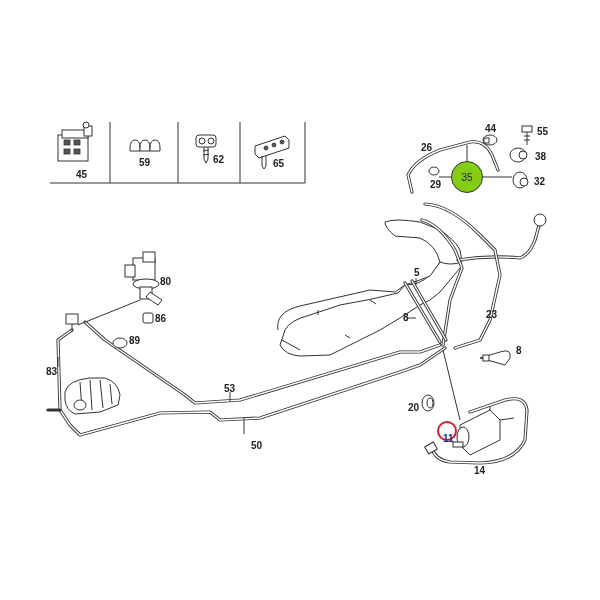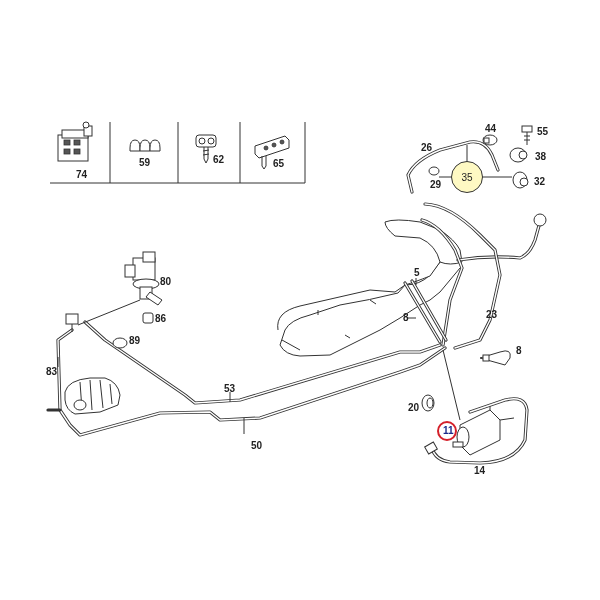--- a/index.html
+++ b/index.html
@@ -1,21 +1,21 @@
 <!DOCTYPE html>
 <html><head>
 <meta charset="utf-8">
 <style>
   html, body { margin: 0; padding: 0; background: #ffffff; }
   body { width: 600px; height: 600px; position: relative; overflow: hidden; font-family: "Liberation Sans", sans-serif; }
   #diagram { position: absolute; left: 0; top: 0; width: 600px; height: 600px; }
   .lbl { position: absolute; font-size: 10px; color: #222; line-height: 1; white-space: nowrap; font-weight: bold; }
-  .lbl.hl { color: #1a2a8a; }
+  .lbl.hl { color: #1a2a8a; margin-top: 8px; }
   .hl-ring { position: absolute; width: 20px; height: 20px; border: 2px solid #d4202a; border-radius: 50%; box-sizing: border-box; }
-  .circ35 { position: absolute; width: 32px; height: 32px; border: 1px solid #333; border-radius: 50%; box-sizing: border-box; display: flex; align-items: center; justify-content: center; font-size: 10px; color: #222; background: #fef9c3; }
+  .circ35 { position: absolute; width: 32px; height: 32px; border: 1px solid #333; border-radius: 50%; box-sizing: border-box; display: flex; align-items: center; justify-content: center; font-size: 10px; color: #222; background: #84cc16; }
   svg .ln { fill: none; stroke: #333; stroke-width: 1; }
   svg .tube { fill: none; stroke: #333; stroke-width: 3.2; stroke-linecap: round; stroke-linejoin: round; }
   svg .tube-in { fill: none; stroke: #fff; stroke-width: 1.4; stroke-linecap: round; stroke-linejoin: round; }
   svg .part { fill: #fff; stroke: #333; stroke-width: 1; }
   svg .dark { fill: #555; stroke: #333; stroke-width: 0.8; }
 </style>
 </head>
 <body>
 
 <svg id="diagram" viewBox="0 0 600 600" xmlns="http://www.w3.org/2000/svg">
@@ -184,21 +184,21 @@
     <line class="ln" x1="490" y1="410" x2="490" y2="404"></line>
     <rect class="part" x="453" y="442" width="10" height="5"></rect>
   </g>
   <g>
     <path class="tube" d="M470 412 L505 400 Q525 395 527 410 L525 440 Q515 462 480 463 L450 462 Q435 460 432 448"></path>
     <path class="tube-in" d="M470 412 L505 400 Q525 395 527 410 L525 440 Q515 462 480 463 L450 462 Q435 460 432 448"></path>
     <rect class="part" x="426" y="444" width="10" height="8" transform="rotate(-30 431 448)"></rect>
   </g>
 </svg>
 
-<span class="lbl" style="left:76px;top:170px">74</span>
+<span class="lbl" style="left:76px;top:170px">45</span>
 <span class="lbl" style="left:139px;top:158px">59</span>
 <span class="lbl" style="left:213px;top:155px">62</span>
 <span class="lbl" style="left:273px;top:159px">65</span>
 
 <span class="lbl" style="left:485px;top:124px">44</span>
 <span class="lbl" style="left:537px;top:127px">55</span>
 <span class="lbl" style="left:421px;top:143px">26</span>
 <span class="lbl" style="left:535px;top:152px">38</span>
 <span class="lbl" style="left:430px;top:180px">29</span>
 <span class="circ35" style="left:451px;top:161px">

